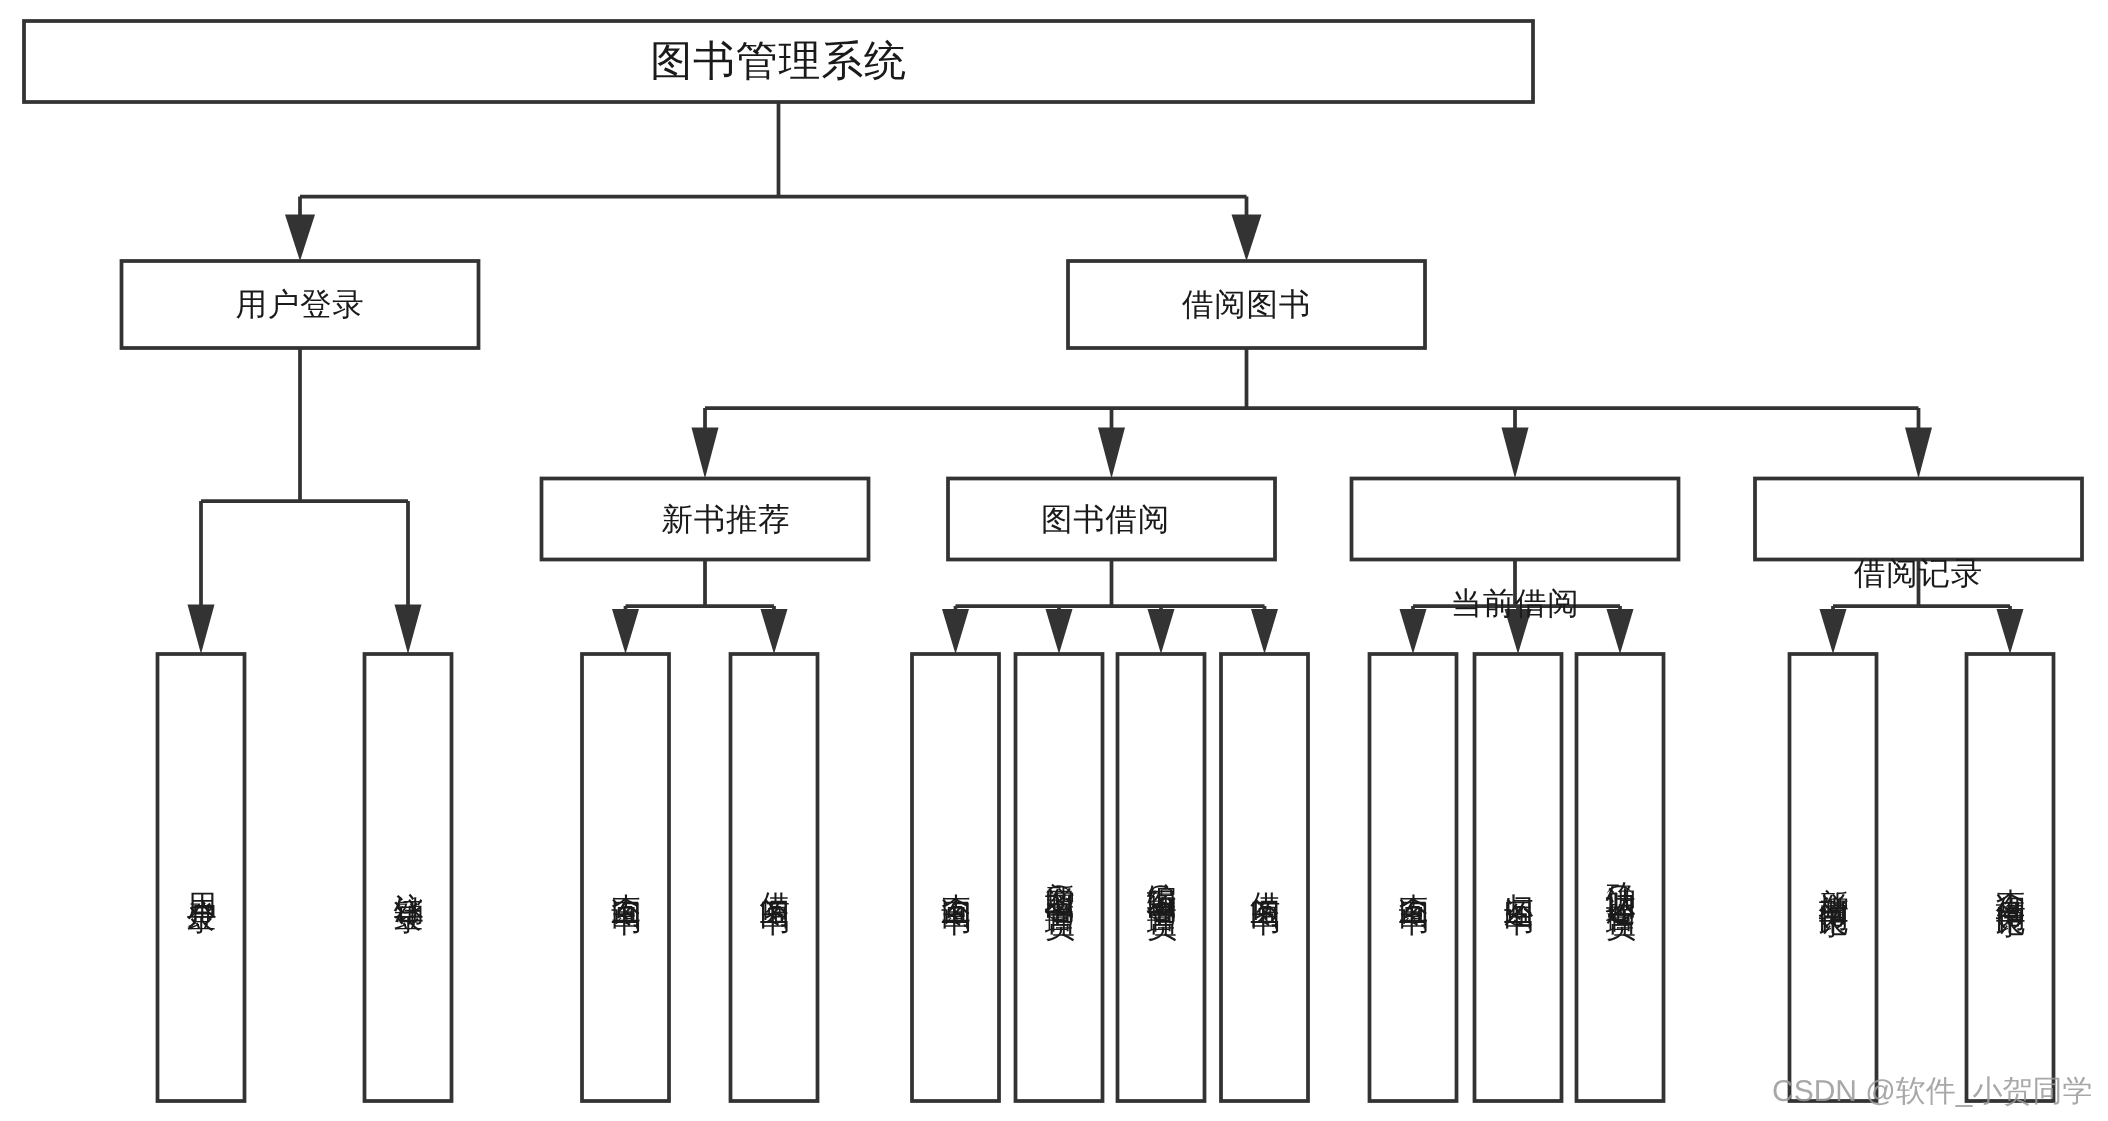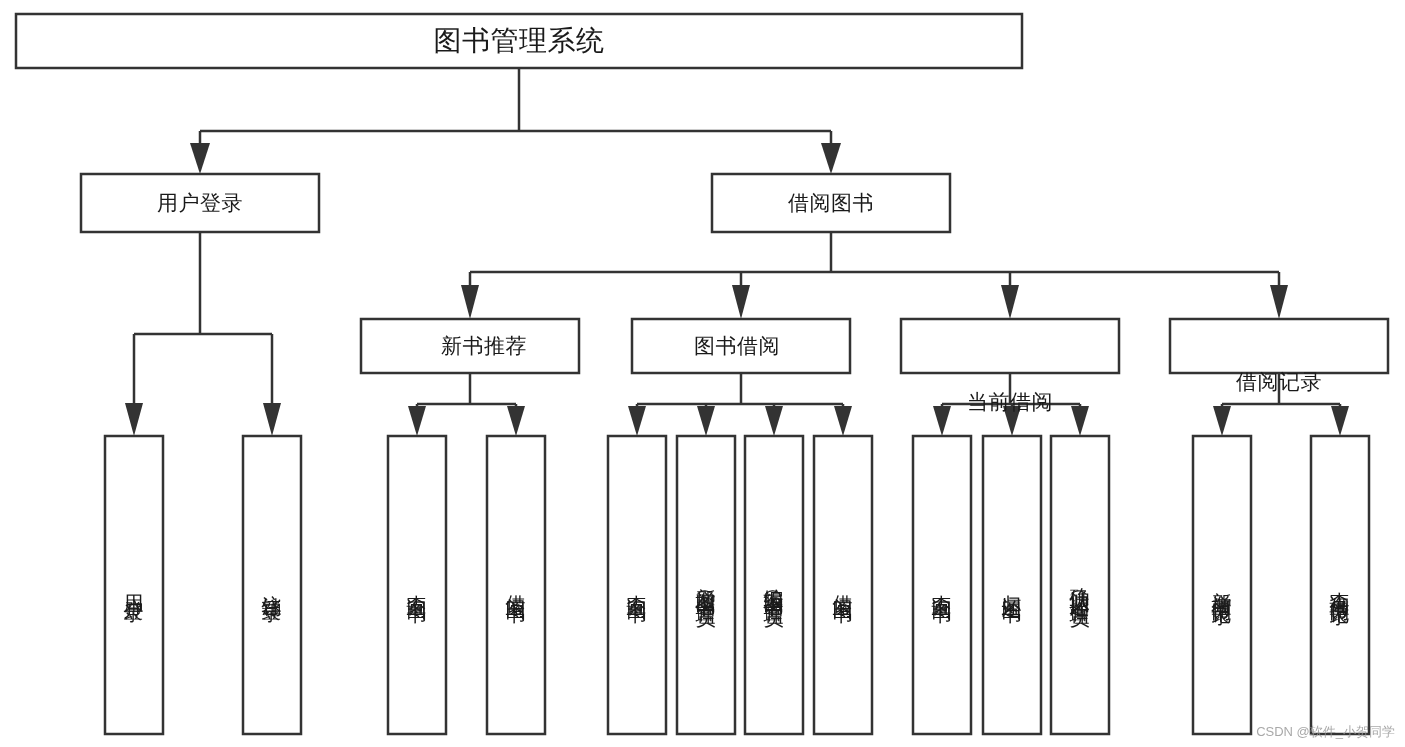--- a/index.html
+++ b/index.html
@@ -60,21 +60,21 @@
     letter-spacing: 3px;
     line-height: 1;
   }
   .node-label.root {
     font-size: 28px;
   }
   .watermark {
     position: absolute;
     right: 10px;
     bottom: 6px;
-    font-size: 13px;
+    font-size: 20px;
     color: #9a9a9a;
     font-family: "Liberation Sans", "DejaVu Sans", sans-serif;
     white-space: nowrap;
     opacity: 0.85;
   }
 </style>
 </head>
 <body>
 
 <div id="diagram-root">

